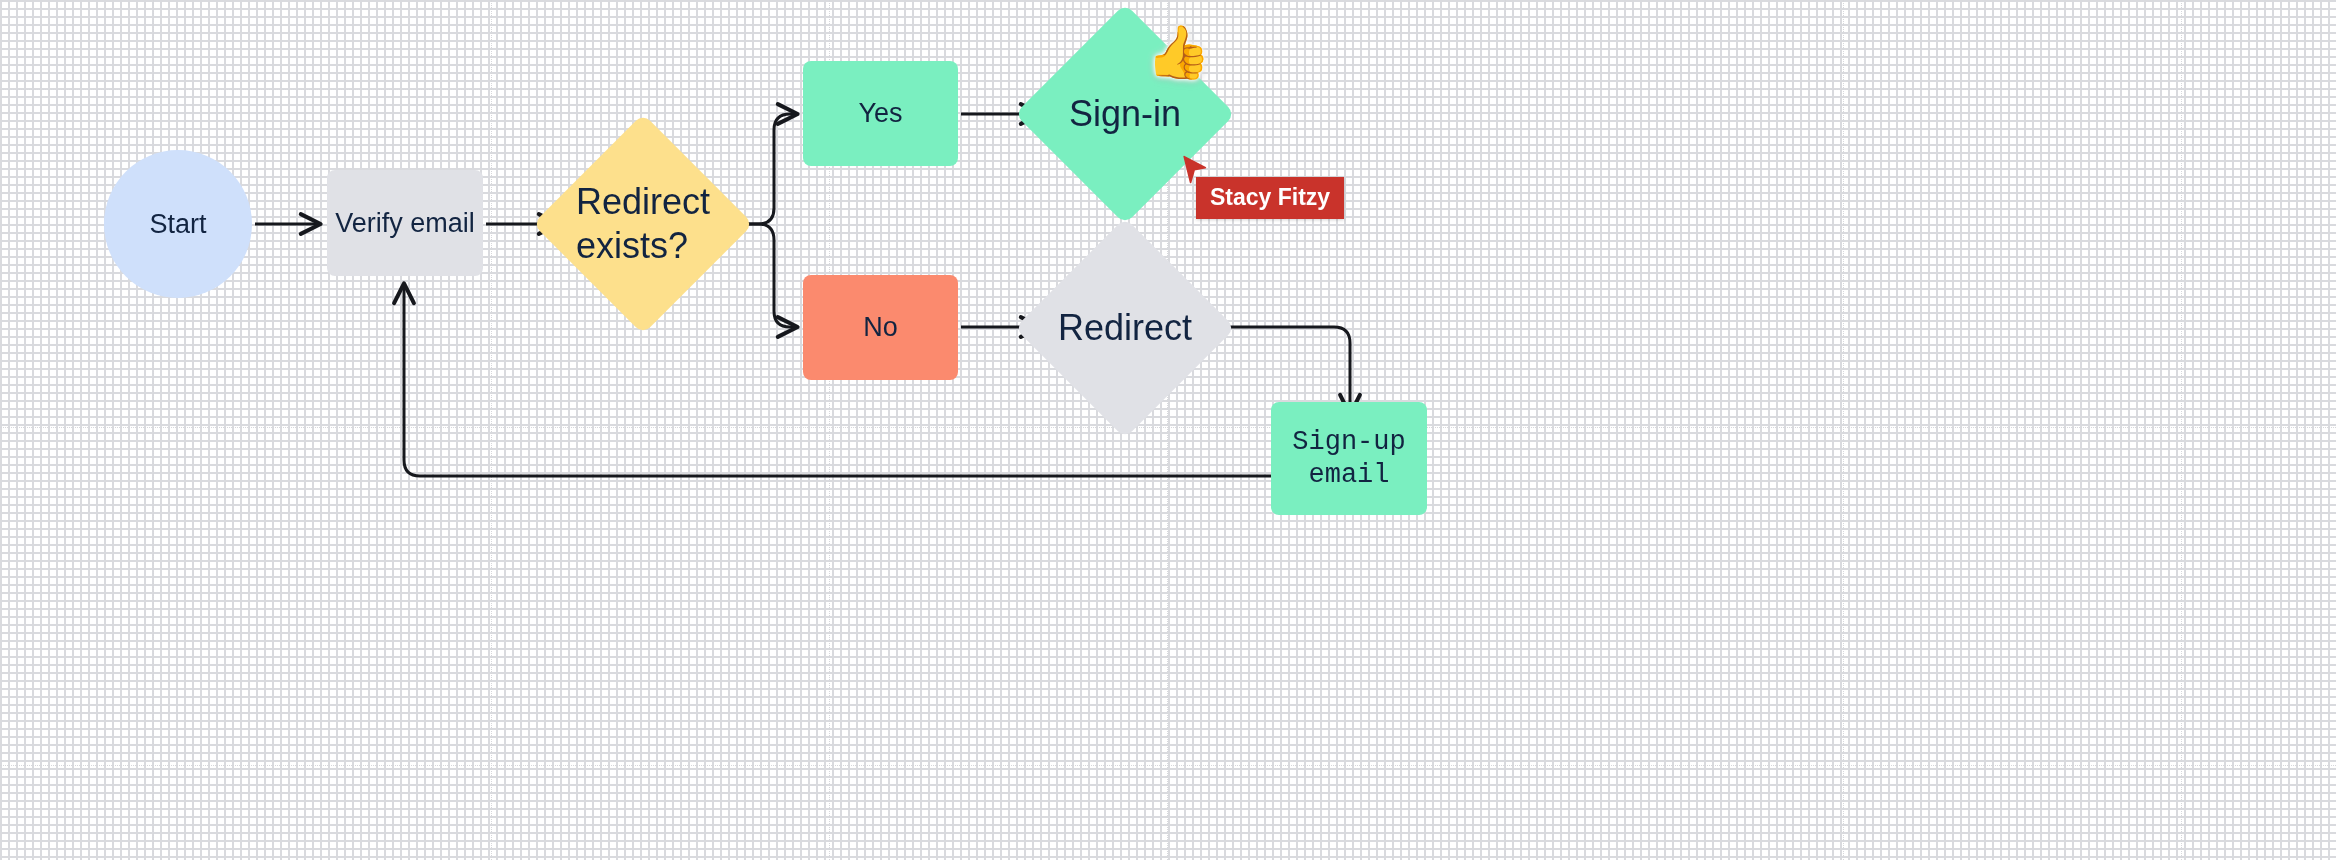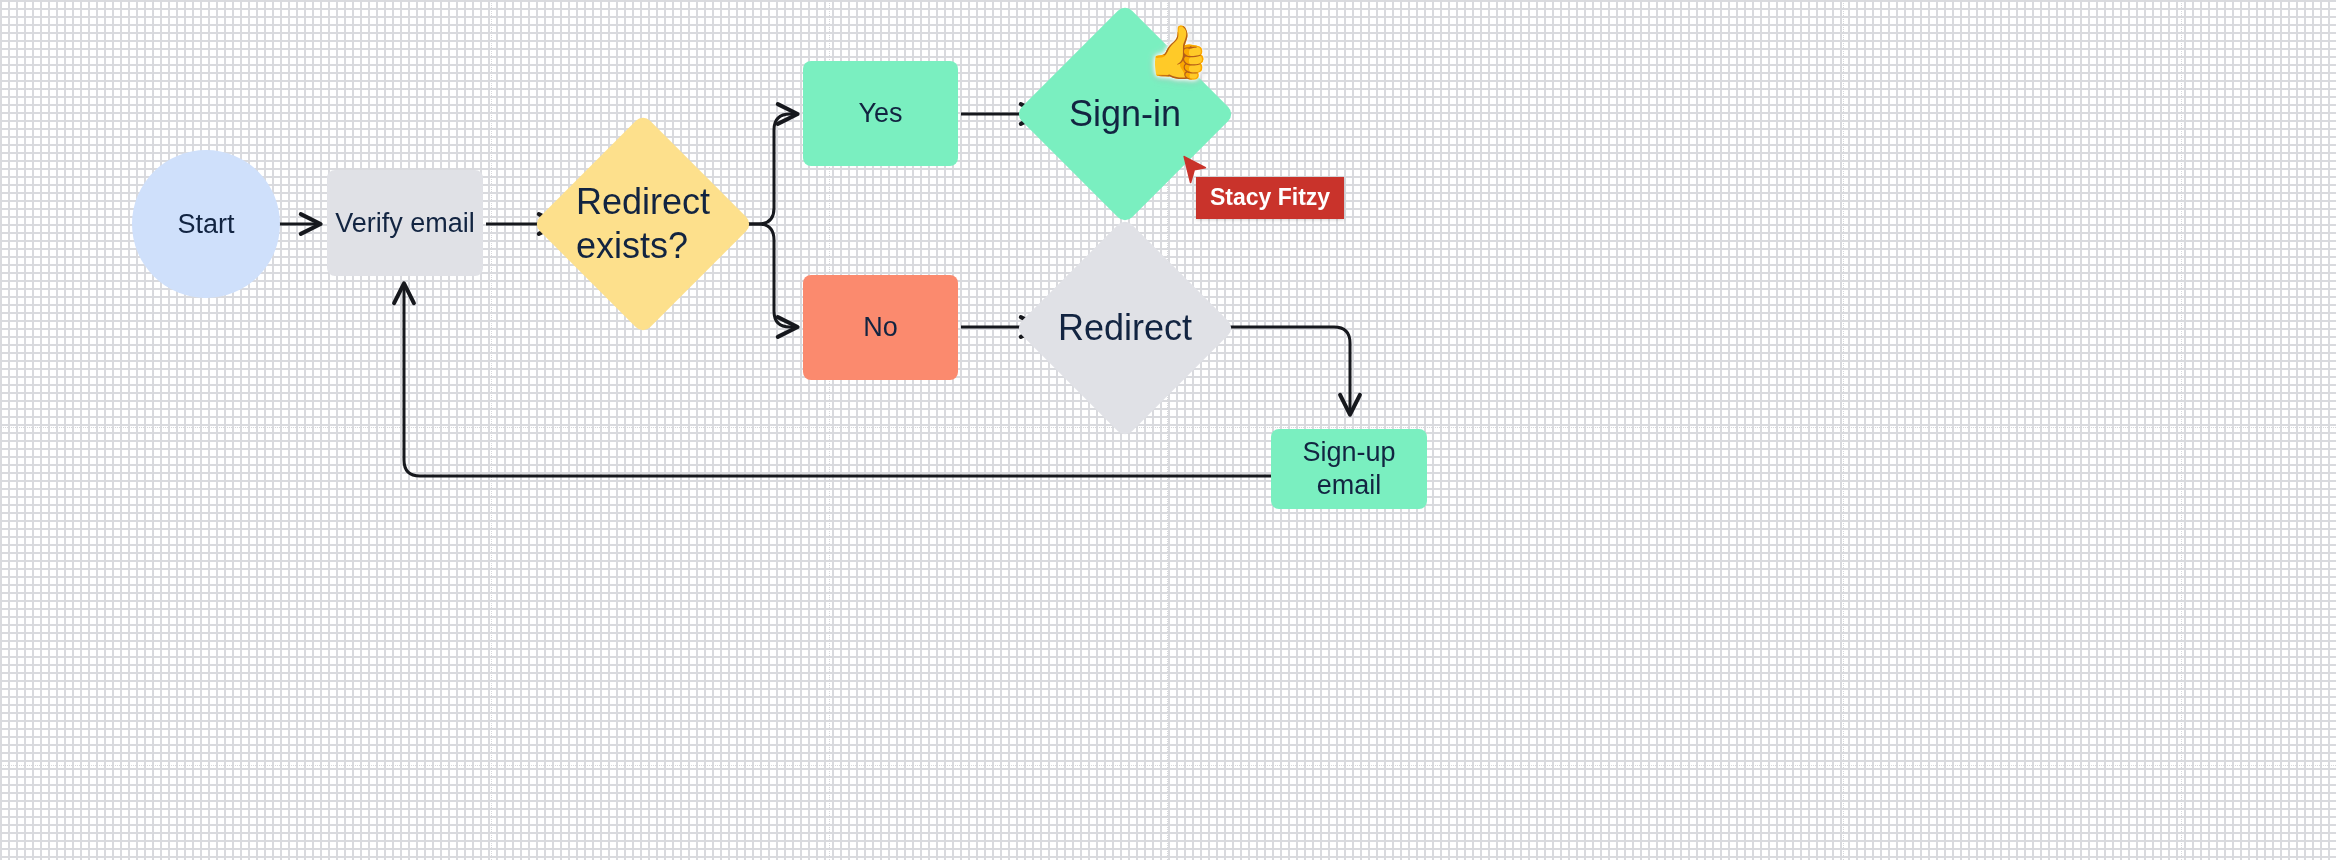--- a/index.html
+++ b/index.html
@@ -60,21 +60,20 @@
     text-align: center;
     color: #122441;
     font-size: 27px;
     line-height: 1.22;
     font-weight: 400;
     user-select: none;
   }
 
   .node-circle {
     border-radius: 50%;
-    margin-left: 28px;
   }
 
   .node-rect {
     border-radius: 8px;
   }
 
   .node-diamond-wrap {
     position: absolute;
   }
   .node-diamond-shape {
@@ -202,21 +201,21 @@
 
   <div class="node node-rect" style="left:803px; top:275px; width:155px; height:105px; background:#fb8a6e;">
     <span>No</span>
   </div>
 
   <div class="node-diamond-wrap" style="left:1047px; top:250px; width:156px; height:156px;">
     <div class="node-diamond-shape" style="background:#e0e1e6;"></div>
     <div class="node-diamond-label">Redirect</div>
   </div>
 
-  <div class="node node-rect" style="left:1271px; top:429px; width:156px; height:80px; background:#7aefc0;">
+  <div class="node node-rect" style="left:1271px; top:402px; width:156px; height:113px; background:#7aefc0;font-family:Liberation Mono, monospace;">
     <span>
       <span>Sign-up</span><br>
       <span>email</span>
     </span>
   </div>
 
   <div class="cursor-group" style="left:1182px; top:155px;">
     <svg class="cursor-arrow" width="26" height="30" viewBox="0 0 26 30" xmlns="http://www.w3.org/2000/svg">
       <path d="M2.2,1.6 L23.4,12.6 L12.3,14.6 L8.6,27.5 Z" fill="#c9332b" stroke="#c9332b" stroke-width="1.6" stroke-linejoin="round"></path>
     </svg>

